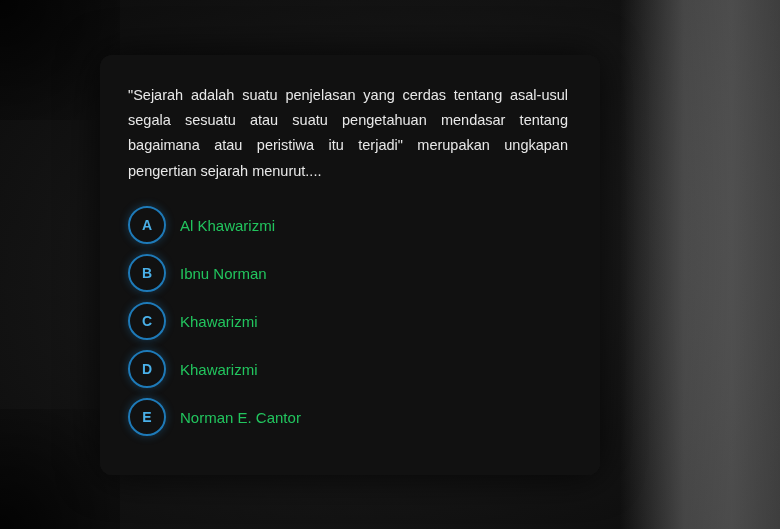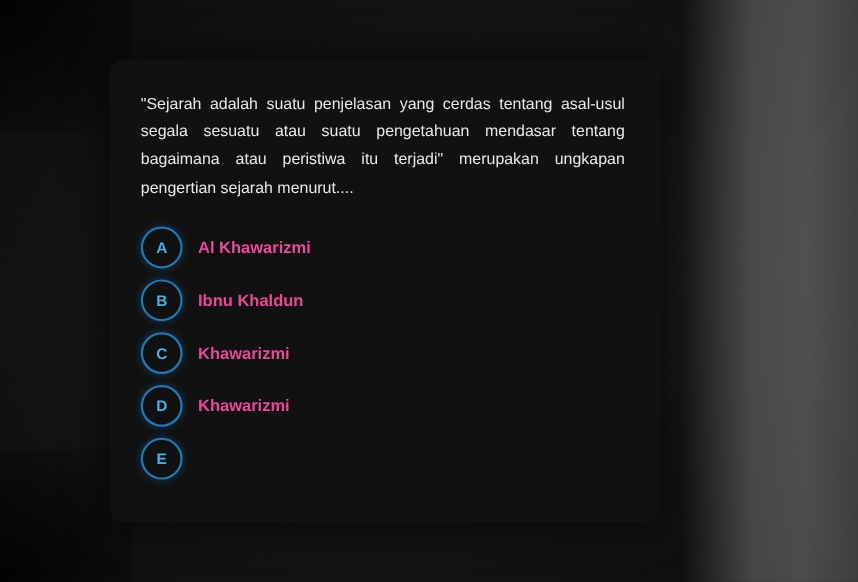--- a/index.html
+++ b/index.html
@@ -98,23 +98,23 @@
       box-shadow: 0 0 8px rgba(30, 122, 184, 0.4);
     }
 
     .option-letter {
       color: #4ab0e8;
       font-size: 14px;
       font-weight: bold;
     }
 
     .option-text {
-      color: #ec4899;
+      color: #22c55e;
       font-size: 15px;
-      font-weight: 700;
+      font-weight: 400;
     }
 
     
     .corner-dark-tl {
       position: absolute;
       top: 0;
       left: 0;
       width: 120px;
       height: 120px;
       background: radial-gradient(circle at top left, rgba(0,0,0,0.8), transparent);
@@ -148,38 +148,39 @@
         <div class="option-circle">
           <span class="option-letter">A</span>
         </div>
         <span class="option-text">Al Khawarizmi</span>
       </div>
 
       <div class="option-item">
         <div class="option-circle">
           <span class="option-letter">B</span>
         </div>
-        <span class="option-text">Ibnu Khaldun</span>
+        <span class="option-text">Ibnu Norman</span>
       </div>
 
       <div class="option-item">
         <div class="option-circle">
           <span class="option-letter">C</span>
         </div>
         <span class="option-text">Khawarizmi</span>
       </div>
 
       <div class="option-item">
         <div class="option-circle">
           <span class="option-letter">D</span>
         </div>
         <span class="option-text">Khawarizmi</span>
       </div>
 
       <div class="option-item">
         <div class="option-circle">
           <span class="option-letter">E</span>
         </div>
+        <span class="option-text">Norman E. Cantor</span>
       </div>
 
     </div>
   </div>
 </div>
 
 </body></html>

